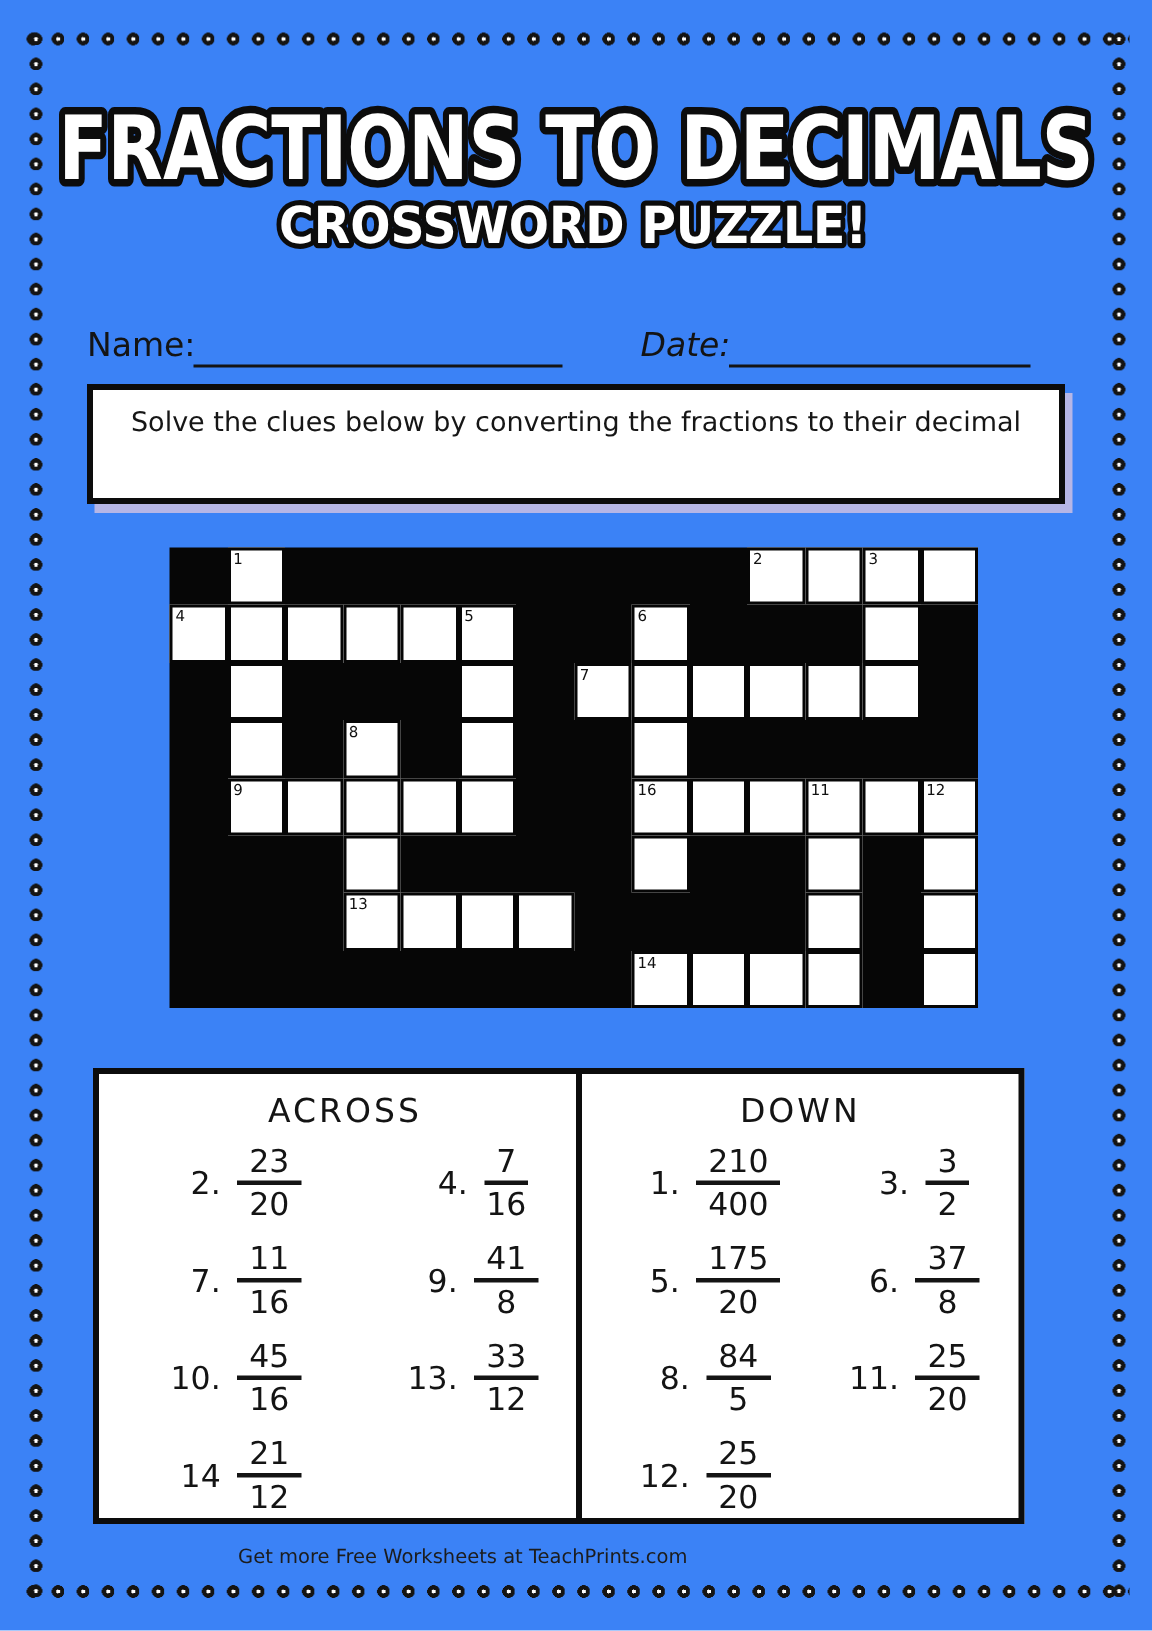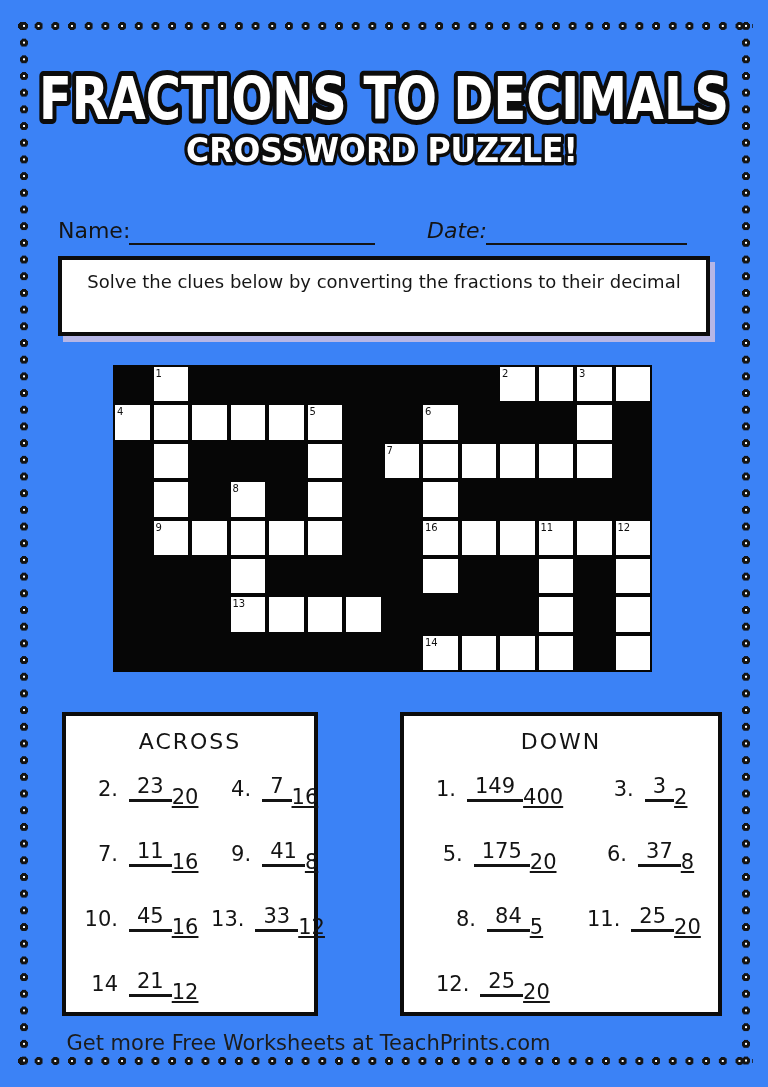--- a/index.html
+++ b/index.html
@@ -50,41 +50,41 @@
   .cw-cell{position:relative;}
   .cw-cell.white{background:#ffffff;border:2px solid #060606;}
   .cw-num{
     position:absolute;left:2px;top:0px;font-size:10px;line-height:13px;color:#111;
   }
   
   .clue-box{
     position:absolute;top:712px;height:304px;background:#fff;
     border:4px solid #0c0c0c;box-sizing:border-box;
   }
-  .clue-box.across{left:62px;width:256px;}
-  .clue-box.down{left:400px;width:322px;}
+  .clue-box.across{left:62px;width:336px;}
+  .clue-box.down{left:384px;width:299px;}
   .clue-title{
     text-align:center;font-size:22px;letter-spacing:2px;color:#141414;
     margin-top:13px;
   }
   .clue-list{
     display:grid;grid-template-columns:1fr 1fr;grid-auto-rows:65px;
     margin-top:2px;padding:0 6px;
   }
   .clue{display:flex;align-items:center;justify-content:center;}
   .clue-num{
     width:46px;text-align:right;padding-right:11px;font-size:21px;color:#141414;
   }
-  .frac{display:inline-flex;flex-direction:row;align-items:center;font-size:21px;color:#141414;}
+  .frac{display:inline-flex;flex-direction:column;align-items:center;font-size:21px;color:#141414;}
   .frac-top{border-bottom:3px solid #141414;padding:0 8px 1px;line-height:1.05;}
-  .frac-bottom{padding-top:18px;line-height:1.05;text-decoration:underline;}
+  .frac-bottom{padding-top:2px;line-height:1.05;}
   
   .footer-text{
     position:absolute;left:0;top:1031px;width:617px;text-align:center;
-    font-size:21px;color:#1c1c1c;
+    font-size:13px;color:#1c1c1c;
   }
 </style>
 </head>
 <body>
 
 <div class="page">
 
   <div class="dots dots-h" style="left:17px;top:21px;width:736px;"></div>
   <div class="dots dots-h" style="left:17px;top:1056px;width:736px;"></div>
   <div class="dots dots-v" style="left:19px;top:21px;height:1045px;"></div>
@@ -302,21 +302,21 @@
           </span>
         </div>
       </div>
   </div>
   <div class="clue-box down">
     <div class="clue-title">DOWN</div>
     <div class="clue-list">
         <div class="clue">
           <span class="clue-num">1.</span>
           <span class="frac">
-            <span class="frac-top">149</span>
+            <span class="frac-top">210</span>
             <span class="frac-bottom">400</span>
           </span>
         </div>
         <div class="clue">
           <span class="clue-num">3.</span>
           <span class="frac">
             <span class="frac-top">3</span>
             <span class="frac-bottom">2</span>
           </span>
         </div>

